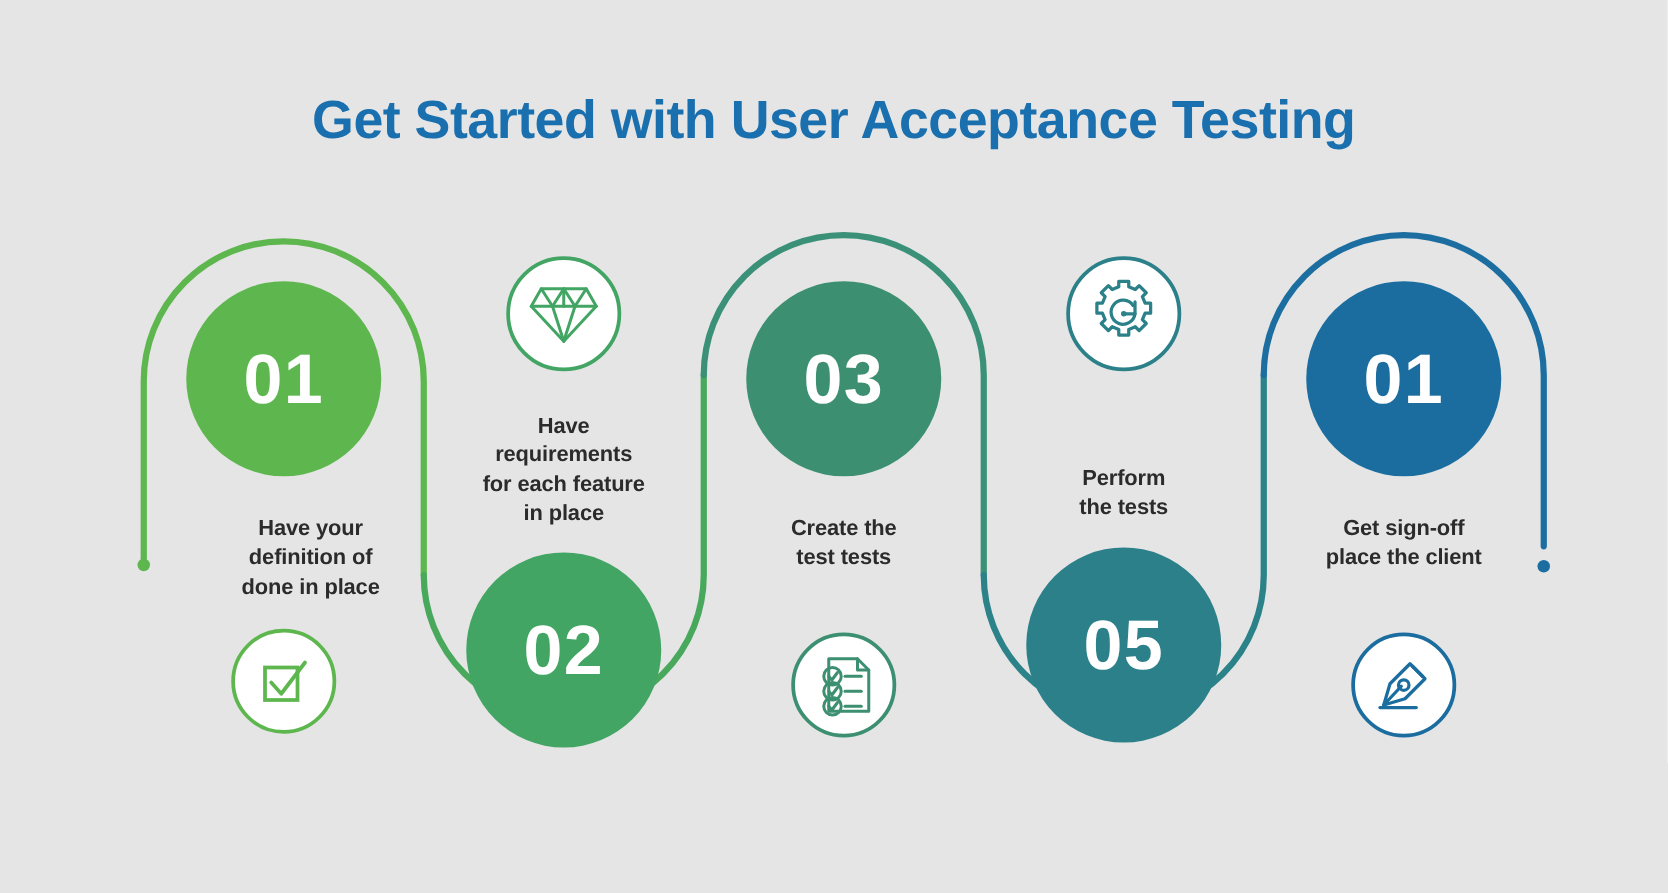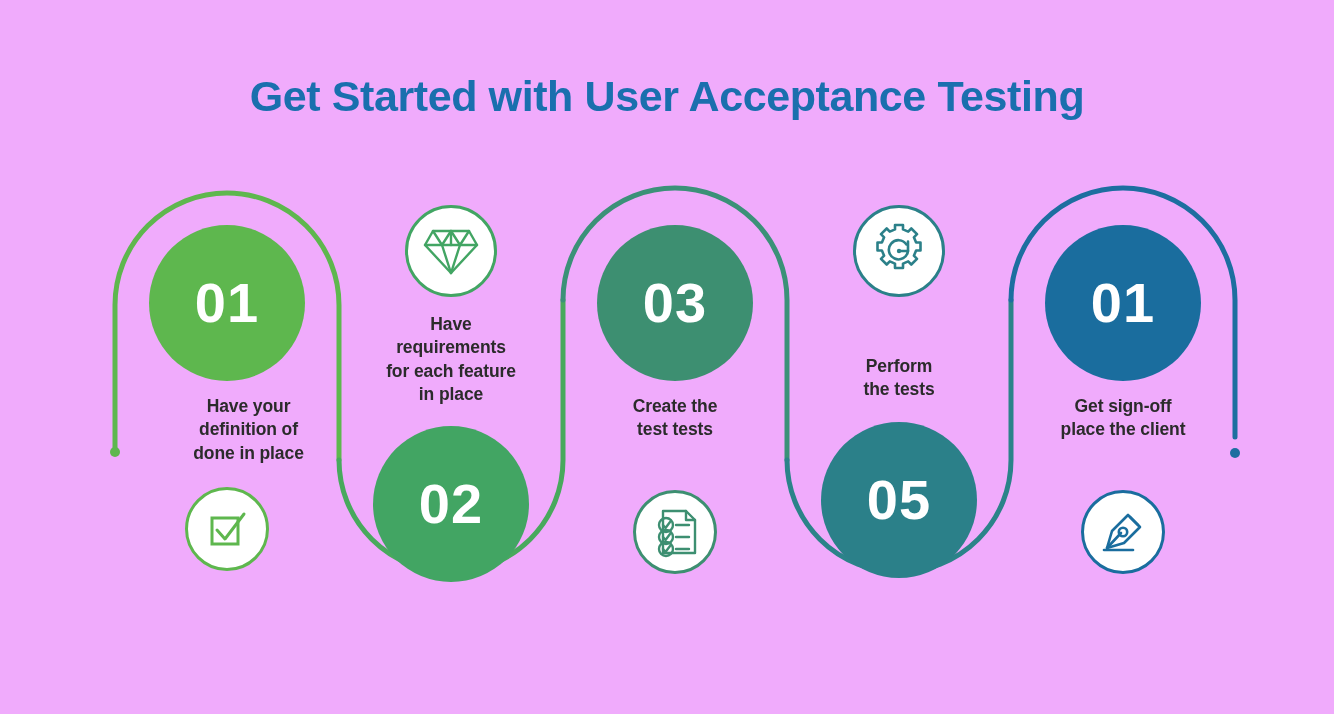--- a/index.html
+++ b/index.html
@@ -11,21 +11,21 @@
     width: 1334px;
     height: 714px;
     font-family: "Liberation Sans", sans-serif;
     overflow: hidden;
     position: relative;
   }
   #stage {
     position: relative;
     width: 1334px;
     height: 714px;
-    background: #f0abfc;
+    background: #e5e5e5;
   }
 
   
   #title {
     position: absolute;
     left: 0;
     top: 72px;
     width: 1334px;
     text-align: center;
     font-size: 43px;
@@ -70,20 +70,21 @@
     text-align: right;
   }
 
   .step-label {
     font-size: 17.5px;
     font-weight: bold;
     line-height: 1.33;
     color: #2b2b2b;
     letter-spacing: -0.1px;
     font-family: "Liberation Sans", sans-serif;
+    margin-top: 16px;
   }
 
   .icon-circle {
     width: 84px;
     height: 84px;
     border-radius: 50%;
     margin: 0 auto;
     box-sizing: border-box;
     display: flex;
     align-items: center;

